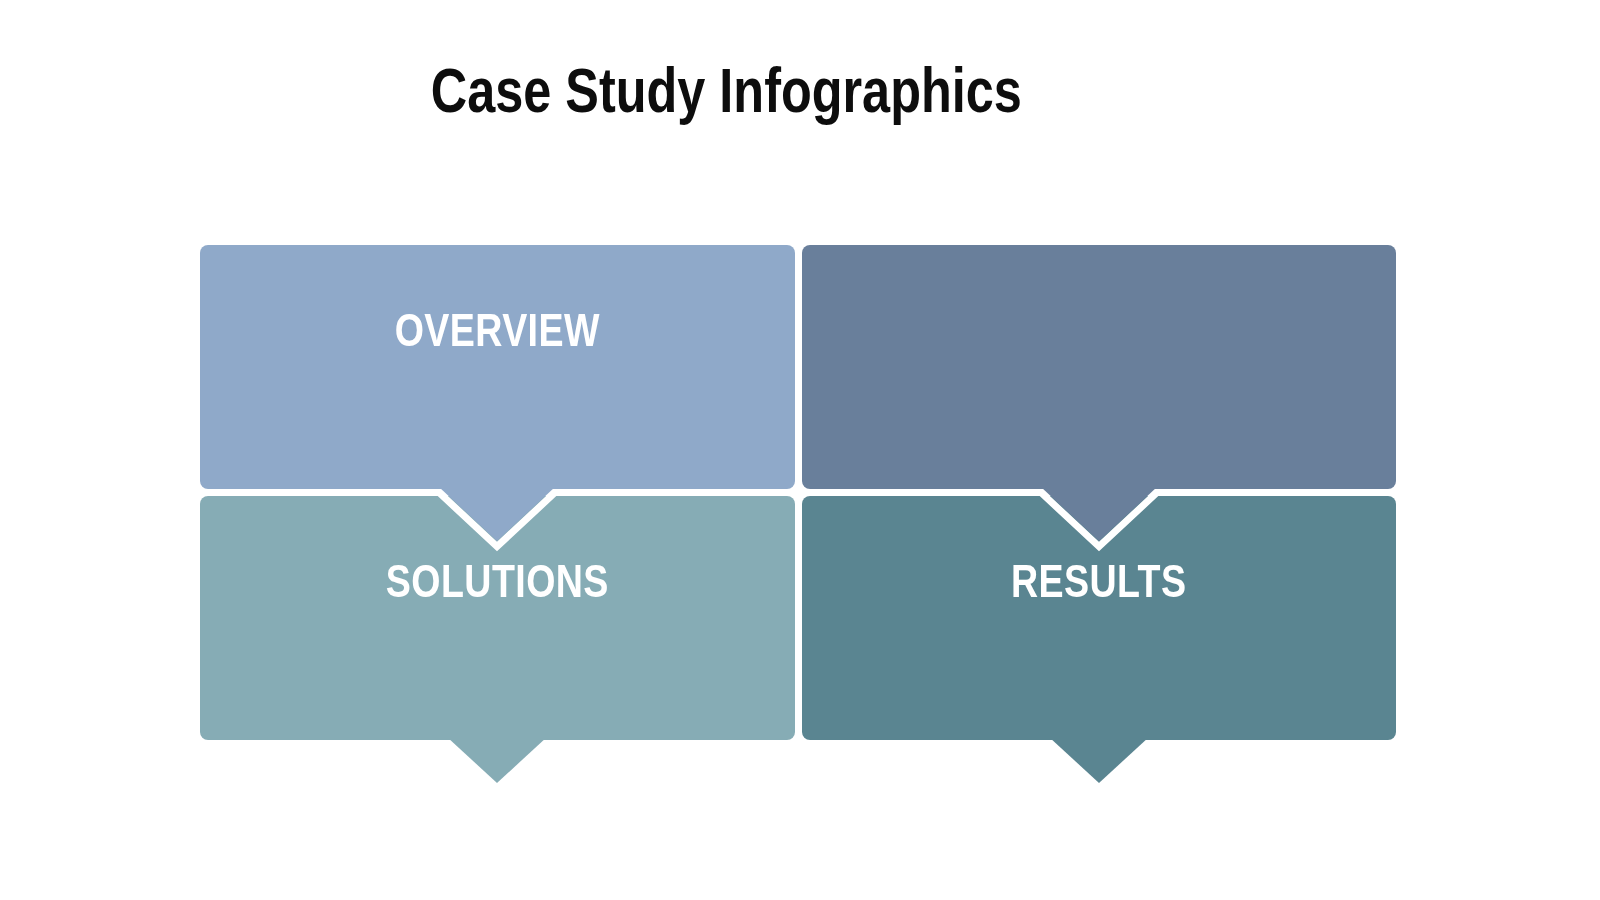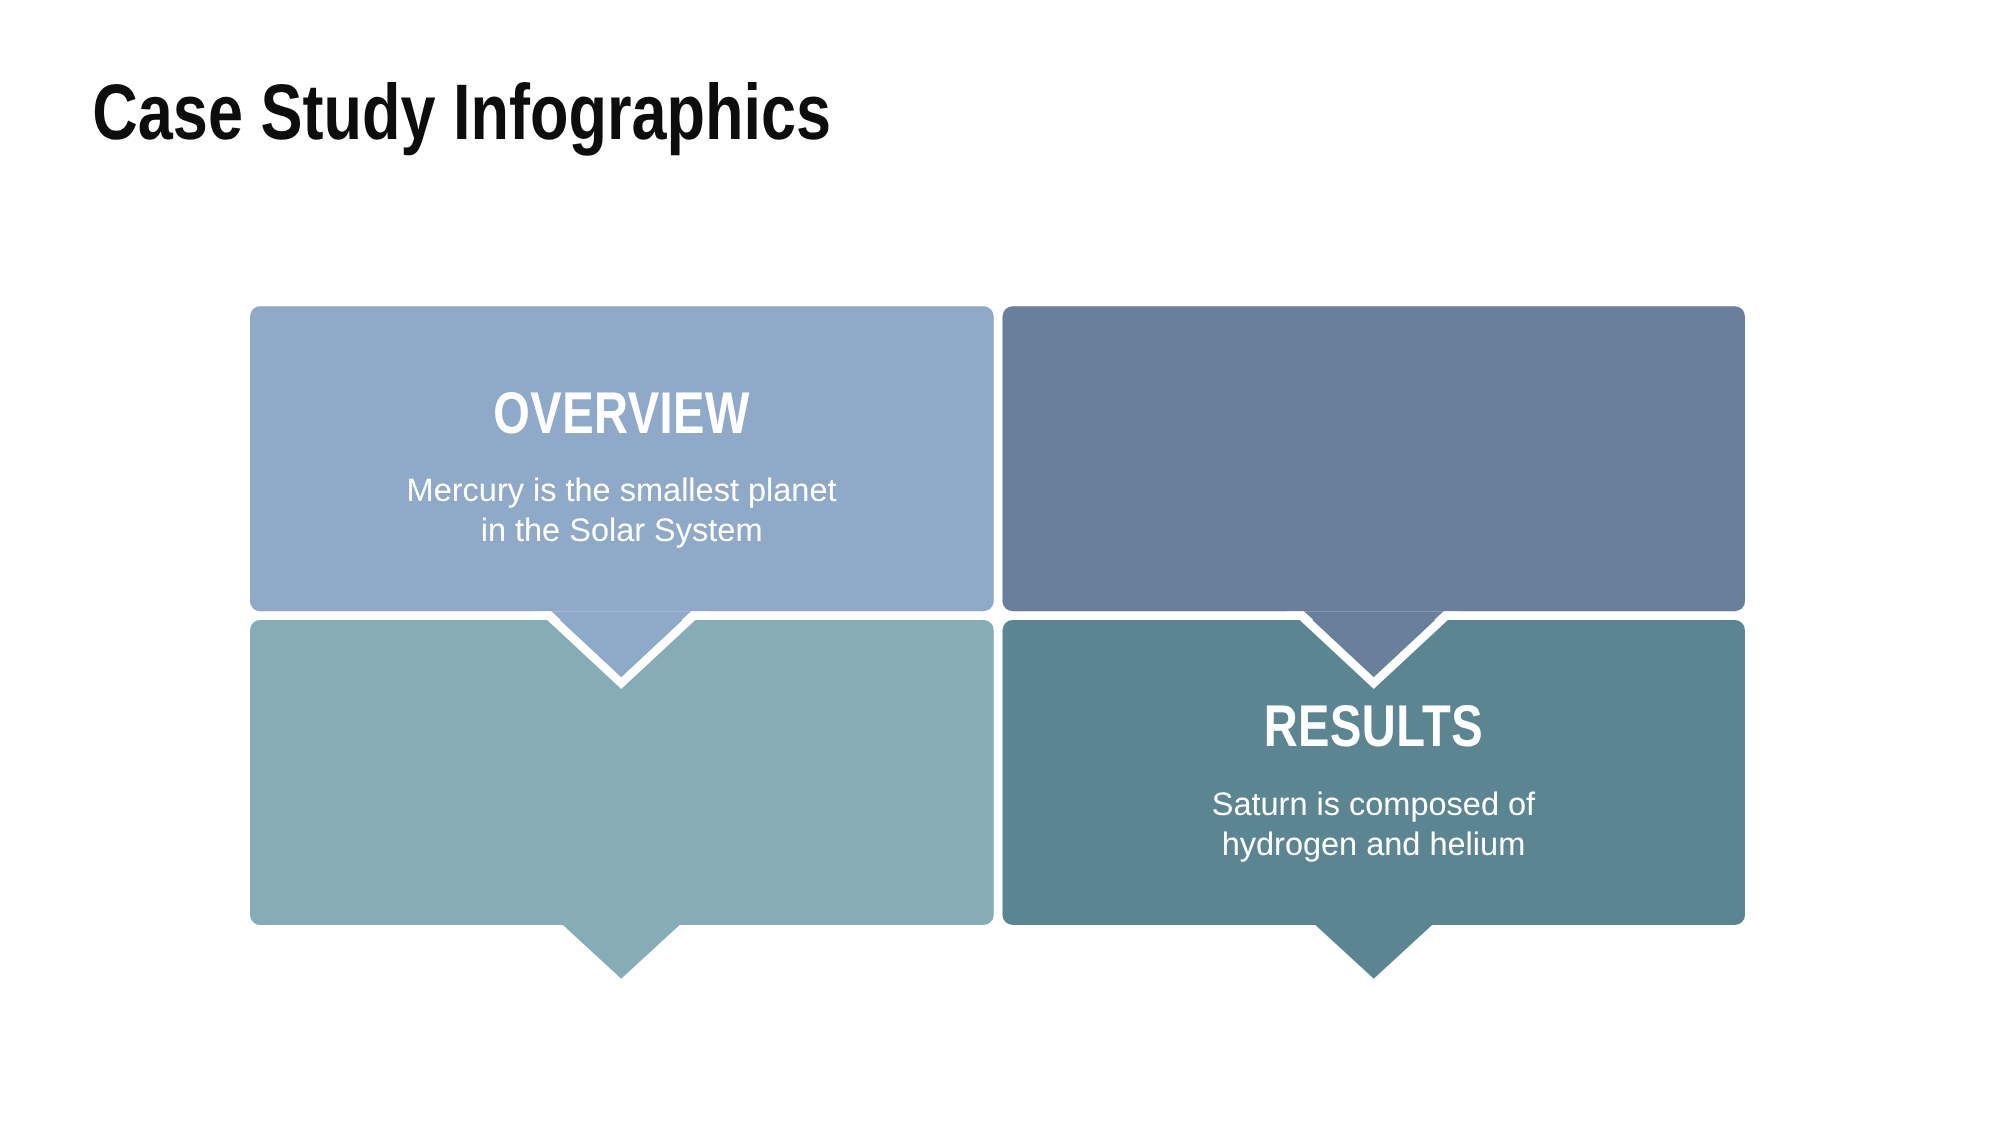--- a/index.html
+++ b/index.html
@@ -12,21 +12,21 @@
     --connector-outline: #ffffff;
     --title-color: #0d0d0d;
     --card-text: #ffffff;
   }
 
   .page-title {
     position: absolute;
     top: 54px; left: 0;
     width: 1452px;
     margin: 0;
-    text-align: left;
+    text-align: center;
     font-size: 63px;
     font-weight: 700;
     color: var(--title-color);
     letter-spacing: 0px;
   }
   .condensed {
     display: inline-block;
     transform: scaleX(0.80);
     transform-origin: 50% 50%;
     white-space: nowrap;
@@ -99,50 +99,47 @@
 </head>
 <body style="--connector-outline: #FFFFFF; --title-color: #0D0D0D; --card-text: #FFFFFF; background: rgb(255, 255, 255);">
 
 <h1 class="page-title"><span class="condensed">Case Study Infographics</span></h1>
 
 <div class="grid">
 
   <div class="column" style="--top-color: #8FA9C9; --bottom-color: #86ACB5;">
     <section class="card top">
       <h2><span class="condensed">OVERVIEW</span></h2>
-      <p>Mercury is the smallest planet
-in the Solar System</p>
     </section>
 
     <svg class="notch" viewBox="0 0 140 66" aria-hidden="true">
       <path class="notch-outline" d="M -12 3.5 L 12 3.5 L 70 57.5 L 128 3.5 L 152 3.5"></path>
       <polygon class="notch-fill" points="12,-2 70,52 128,-2"></polygon>
     </svg>
 
     <section class="card bottom">
+      <h2><span class="condensed">SOLUTIONS</span></h2>
     </section>
 
     <svg class="tail" viewBox="0 0 110 48" aria-hidden="true">
       <polygon class="tail-fill" points="5,-2 55,44 105,-2"></polygon>
     </svg>
   </div>
 
   <div class="column" style="--top-color: #697F9B; --bottom-color: #5A8591;">
     <section class="card top">
     </section>
 
     <svg class="notch" viewBox="0 0 140 66" aria-hidden="true">
       <path class="notch-outline" d="M -12 3.5 L 12 3.5 L 70 57.5 L 128 3.5 L 152 3.5"></path>
       <polygon class="notch-fill" points="12,-2 70,52 128,-2"></polygon>
     </svg>
 
     <section class="card bottom">
       <h2><span class="condensed">RESULTS</span></h2>
-      <p>Saturn is composed of
-hydrogen and helium</p>
     </section>
 
     <svg class="tail" viewBox="0 0 110 48" aria-hidden="true">
       <polygon class="tail-fill" points="5,-2 55,44 105,-2"></polygon>
     </svg>
   </div>
 
 </div>
 
 </body></html>

